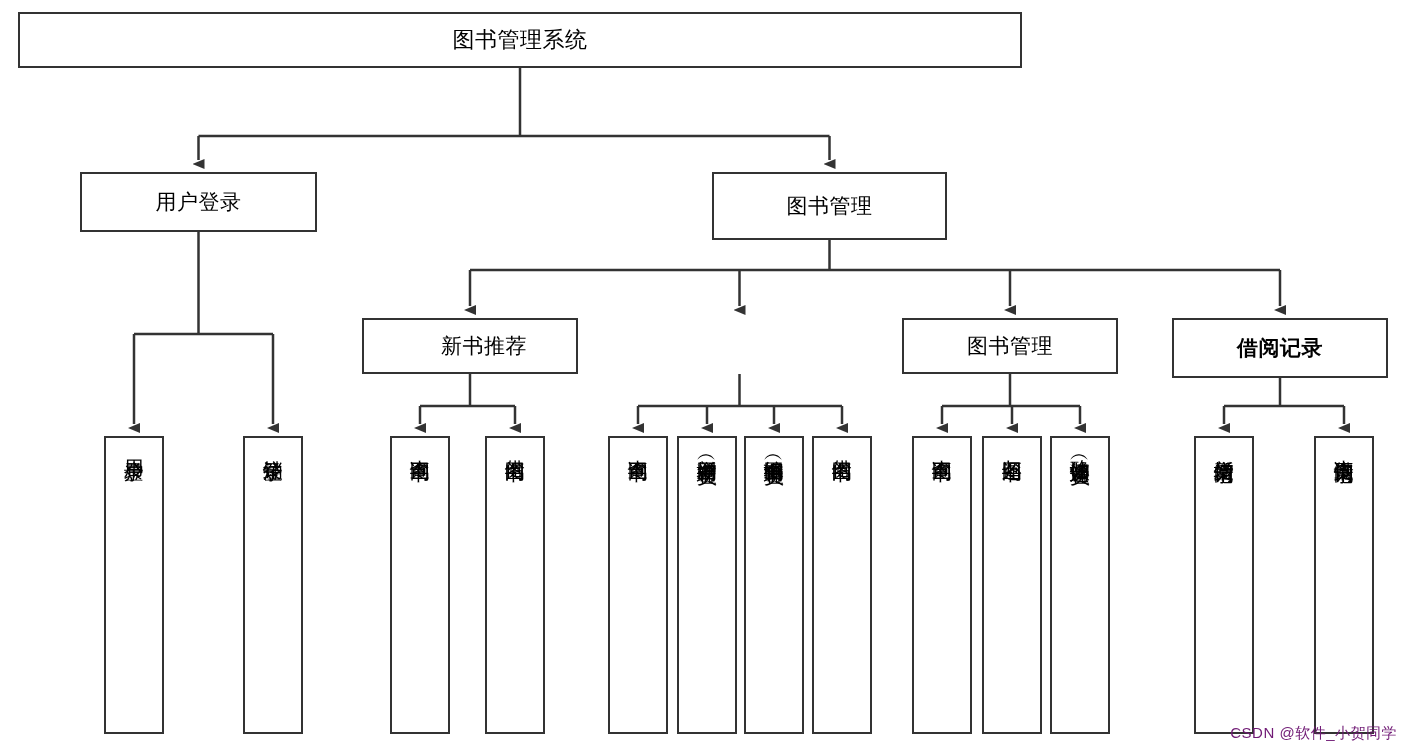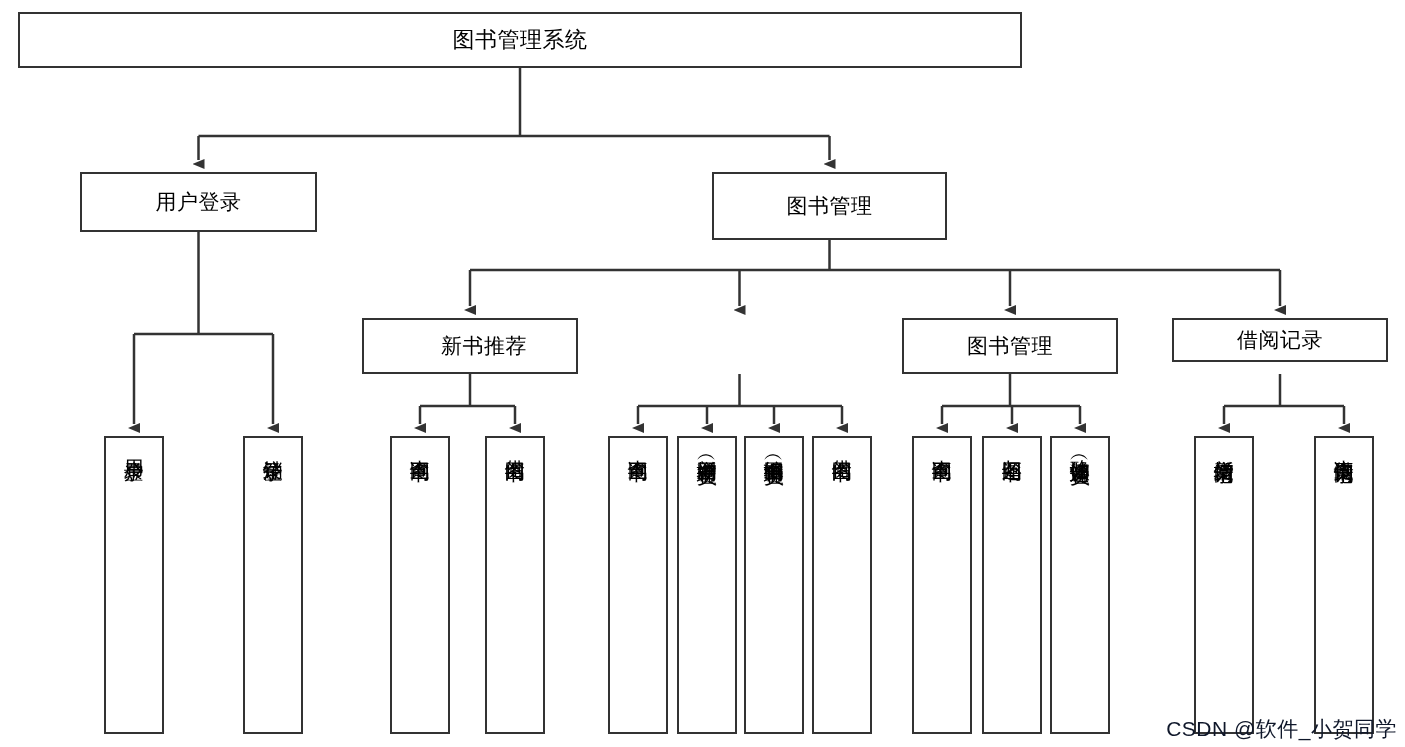--- a/index.html
+++ b/index.html
@@ -56,22 +56,22 @@
     letter-spacing: 1px;
     white-space: nowrap;
   }
   .node.root .node-label {
     font-size: 22px;
   }
   #watermark {
     position: absolute;
     right: 8px;
     bottom: 4px;
-    font-size: 21px;
-    color: #0f172a;
+    font-size: 15px;
+    color: #701a75;
     white-space: nowrap;
     letter-spacing: 0.5px;
   }
 </style>
 </head>
 <body>
 
 <div id="canvas">
 
   <svg id="wires" viewBox="0 0 1405 747">
@@ -127,21 +127,21 @@
   <div class="node horiz" style="left: 712px; top: 172px; width: 235px; height: 68px;">
     <span class="node-label">图书管理</span>
   </div>
 
   <div class="node horiz" style="left: 362px; top: 318px; width: 216px; height: 56px; padding-left: 28px;">
     <span class="node-label">新书推荐</span>
   </div>
   <div class="node horiz" style="left: 902px; top: 318px; width: 216px; height: 56px;">
     <span class="node-label">图书管理</span>
   </div>
-  <div class="node horiz" style="left: 1172px; top: 318px; width: 216px; height: 44px;">
+  <div class="node horiz" style="left: 1172px; top: 318px; width: 216px; height: 60px; font-weight: bold;">
     <span class="node-label">借阅记录</span>
   </div>
 
   <div class="node vert" style="left: 104px; top: 436px; width: 60px; height: 298px;">
     <span class="node-label">用户登录</span>
   </div>
   <div class="node vert" style="left: 243px; top: 436px; width: 60px; height: 298px;">
     <span class="node-label">注销登录</span>
   </div>
 

